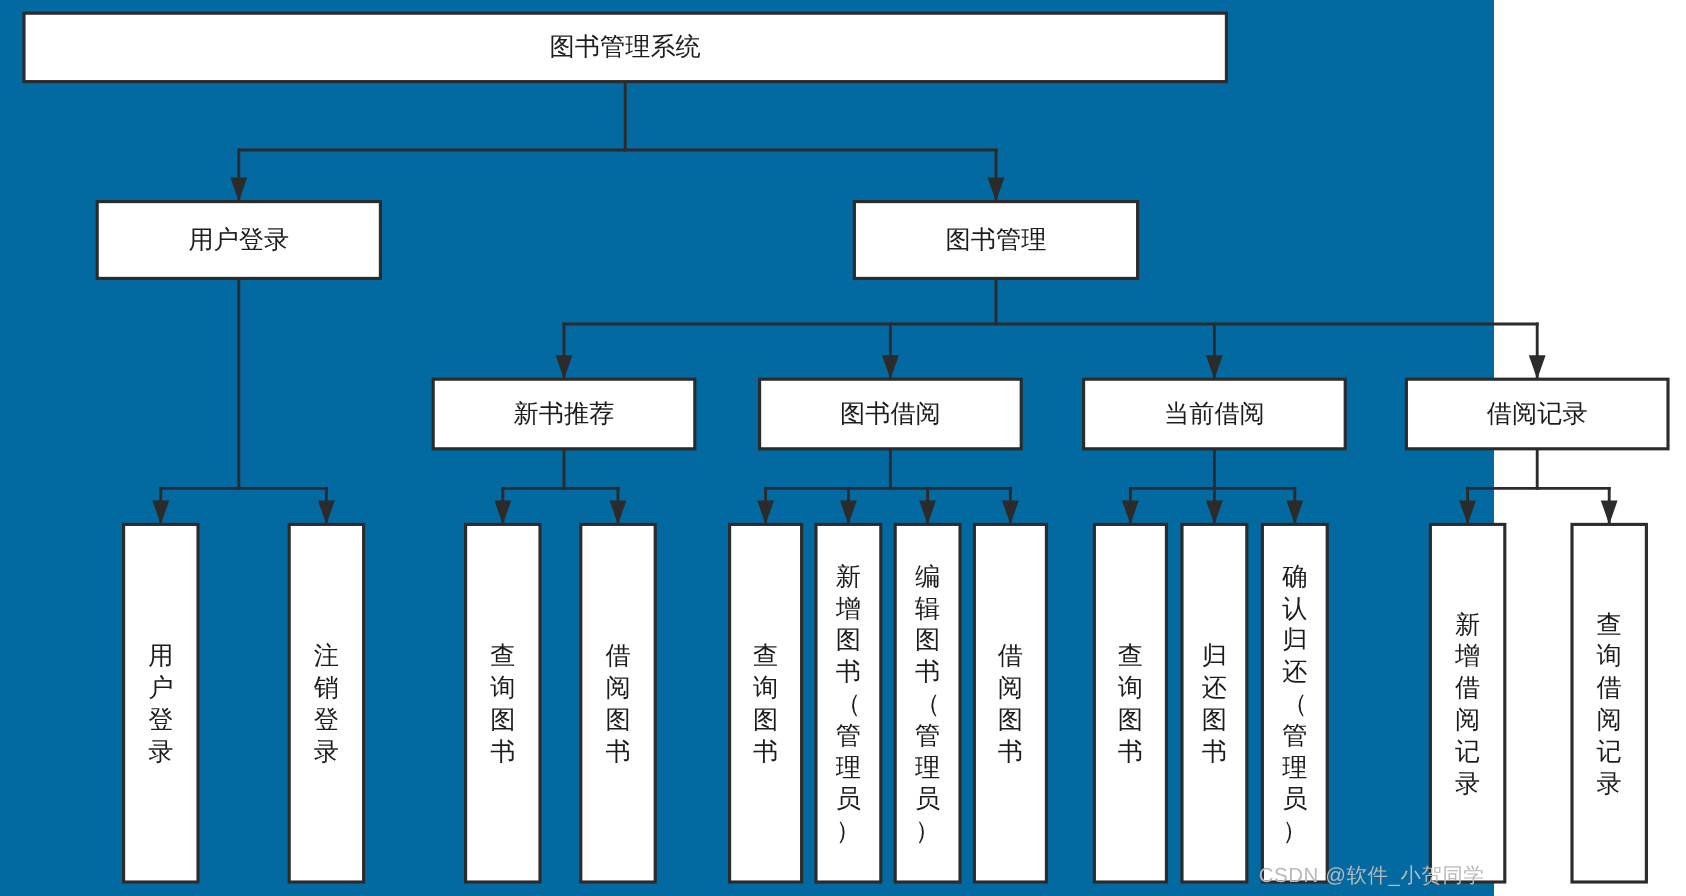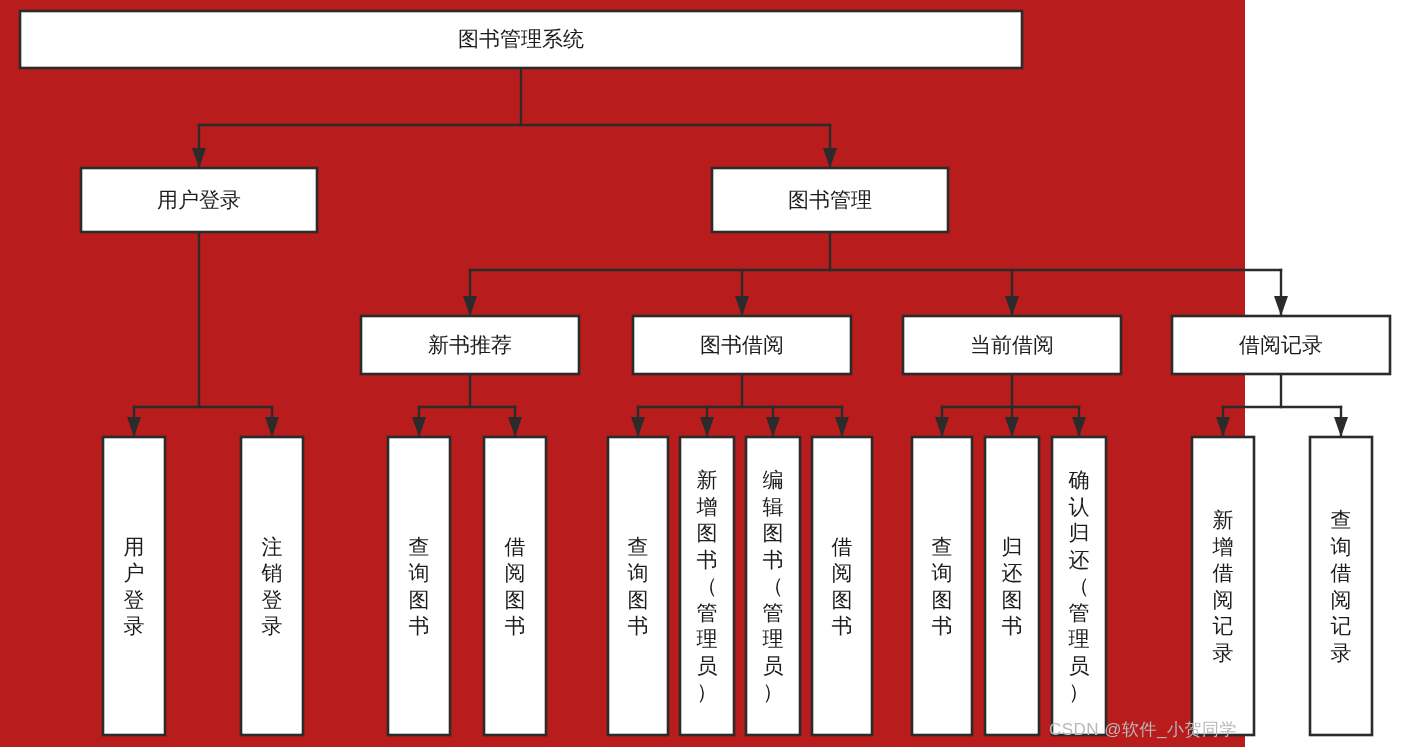--- a/index.html
+++ b/index.html
@@ -11,21 +11,21 @@
     width: 1405px;
     height: 747px;
     font-family: "Liberation Sans", "DejaVu Sans", sans-serif;
     overflow: hidden;
     position: relative;
   }
   #diagram-root {
     position: relative;
     width: 1245px;
     height: 747px;
-    background: #b91c1c;
+    background: #0369a1;
   }
   svg#diagram-svg {
     position: absolute;
     left: 0;
     top: 0;
     width: 1405px;
     height: 747px;
     display: block;
   }
   .node-box {

